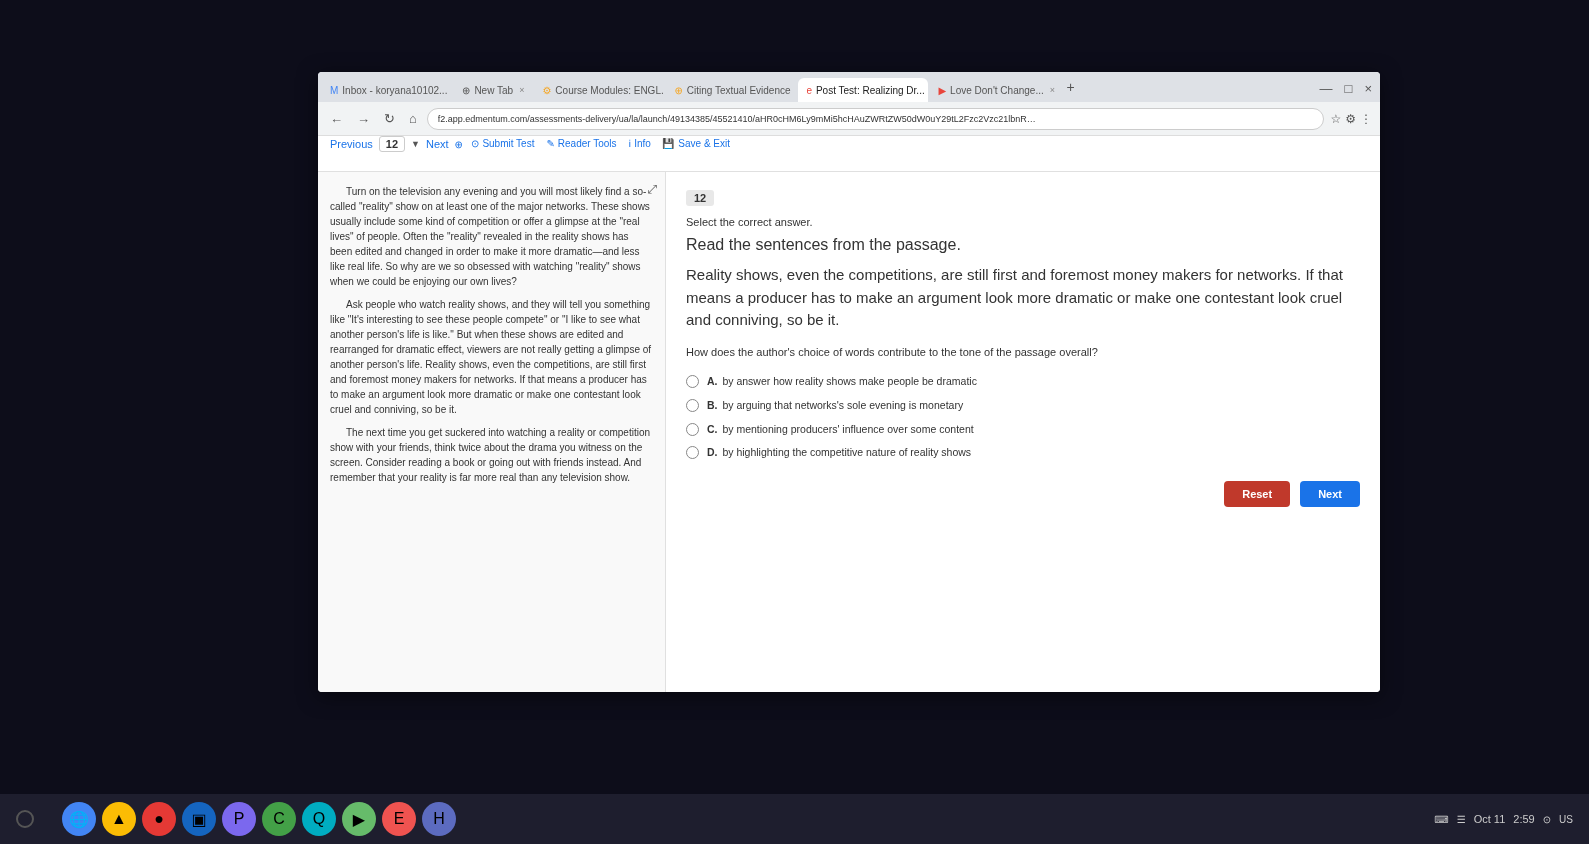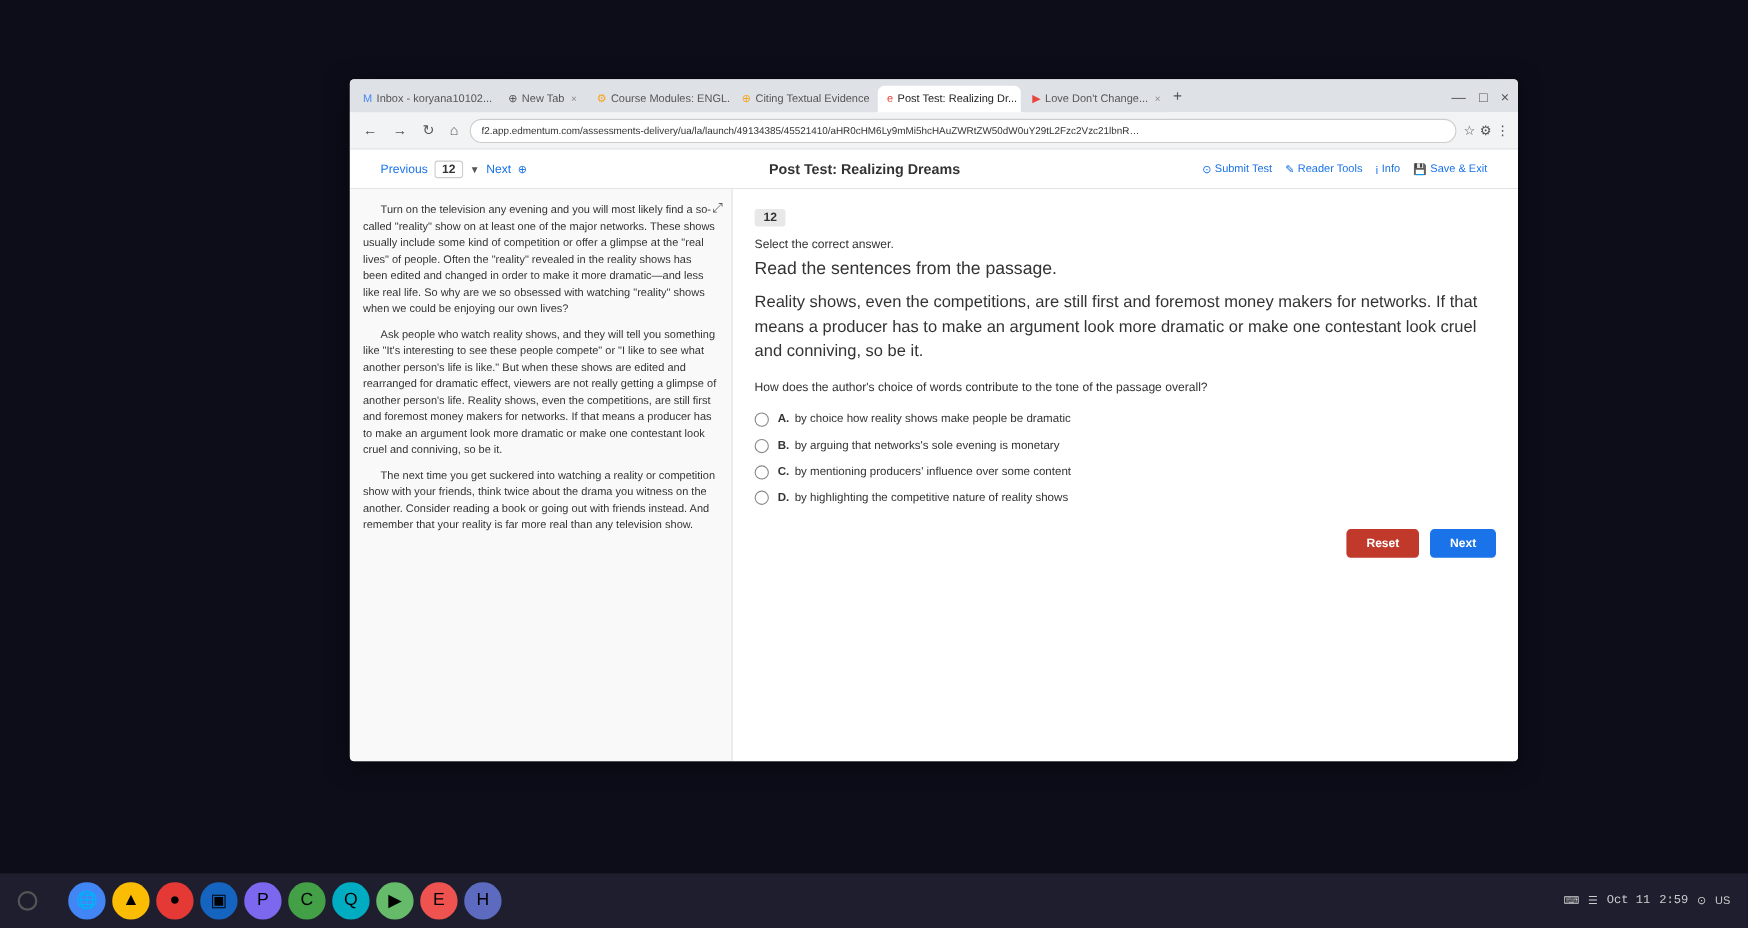--- a/index.html
+++ b/index.html
@@ -114,22 +114,22 @@
     .b-icon {
       font-size: 12px;
       color: #555;
       cursor: pointer;
     }
     
     .app-toolbar {
       background: #fff;
       height: 36px;
       display: flex;
-      align-items: center;
-      padding: 0 28px;
+      align-items: flex-start;
+      padding: 0 12px;
       gap: 8px;
       border-bottom: 1px solid #e0e0e0;
     }
     .prev-next-nav {
       display: flex;
       align-items: center;
       gap: 6px;
     }
     .nav-arrow {
       background: none;
@@ -344,21 +344,20 @@
       margin-left: auto;
       display: flex;
       align-items: center;
       gap: 8px;
       font-size: 10px;
       color: #ccc;
     }
     .clock {
       font-size: 11px;
       color: #ccc;
-      font-family: Liberation Mono, monospace;
     }
   </style>
 </head>
 <body>
 
 <div class="screen">
 
   <div class="browser">
 
     <div class="tab-bar">
@@ -416,21 +415,20 @@
     </div>
 
     <div class="app-toolbar">
       <div class="prev-next-nav">
         <button class="nav-arrow">Previous</button>
         <div class="question-num">12</div>
         <span class="dropdown-arrow">▼</span>
         <button class="next-btn-nav">Next</button>
         <span style="font-size:10px;color:#1a73e8;">⊕</span>
       </div>
-      <div class="test-title">Post Test: Realizing Dreams</div>
       <div class="toolbar-actions">
         <button class="toolbar-action-btn">
           <span>⊙</span>
           <span>Submit Test</span>
         </button>
         <button class="toolbar-action-btn">
           <span>✎</span>
           <span>Reader Tools</span>
         </button>
         <button class="toolbar-action-btn">
@@ -443,35 +441,35 @@
         </button>
       </div>
     </div>
 
     <div class="main-content">
 
       <div class="passage-panel">
         <span class="expand-icon">⤢</span>
         <p>Turn on the television any evening and you will most likely find a so-called "reality" show on at least one of the major networks. These shows usually include some kind of competition or offer a glimpse at the "real lives" of people. Often the "reality" revealed in the reality shows has been edited and changed in order to make it more dramatic—and less like real life. So why are we so obsessed with watching "reality" shows when we could be enjoying our own lives?</p>
         <p>Ask people who watch reality shows, and they will tell you something like "It's interesting to see these people compete" or "I like to see what another person's life is like." But when these shows are edited and rearranged for dramatic effect, viewers are not really getting a glimpse of another person's life. Reality shows, even the competitions, are still first and foremost money makers for networks. If that means a producer has to make an argument look more dramatic or make one contestant look cruel and conniving, so be it.</p>
-        <p>The next time you get suckered into watching a reality or competition show with your friends, think twice about the drama you witness on the another. Consider reading a book or going out with friends instead. And remember that your reality is far more real than any television show.</p>
+        <p>The next time you get suckered into watching a reality or competition show with your friends, think twice about the drama you witness on the screen. Consider reading a book or going out with friends instead. And remember that your reality is far more real than any television show.</p>
       </div>
 
       <div class="question-panel">
         <div class="question-number-badge">12</div>
         <div class="instruction">Select the correct answer.</div>
         <div class="read-instruction">Read the sentences from the passage.</div>
         <div class="passage-excerpt">Reality shows, even the competitions, are still first and foremost money makers for networks. If that means a producer has to make an argument look more dramatic or make one contestant look cruel and conniving, so be it.</div>
         <div class="question-text">How does the author's choice of words contribute to the tone of the passage overall?</div>
         <div class="answer-options">
           <div class="answer-option">
             <div class="radio-circle"></div>
             <span class="option-label">
               <span class="option-letter">A.</span>
-              <span>by choice how reality shows make people be dramatic</span>
+              <span>by answer how reality shows make people be dramatic</span>
             </span>
           </div>
           <div class="answer-option">
             <div class="radio-circle"></div>
             <span class="option-label">
               <span class="option-letter">B.</span>
               <span>by arguing that networks's sole evening is monetary</span>
             </span>
           </div>
           <div class="answer-option">

